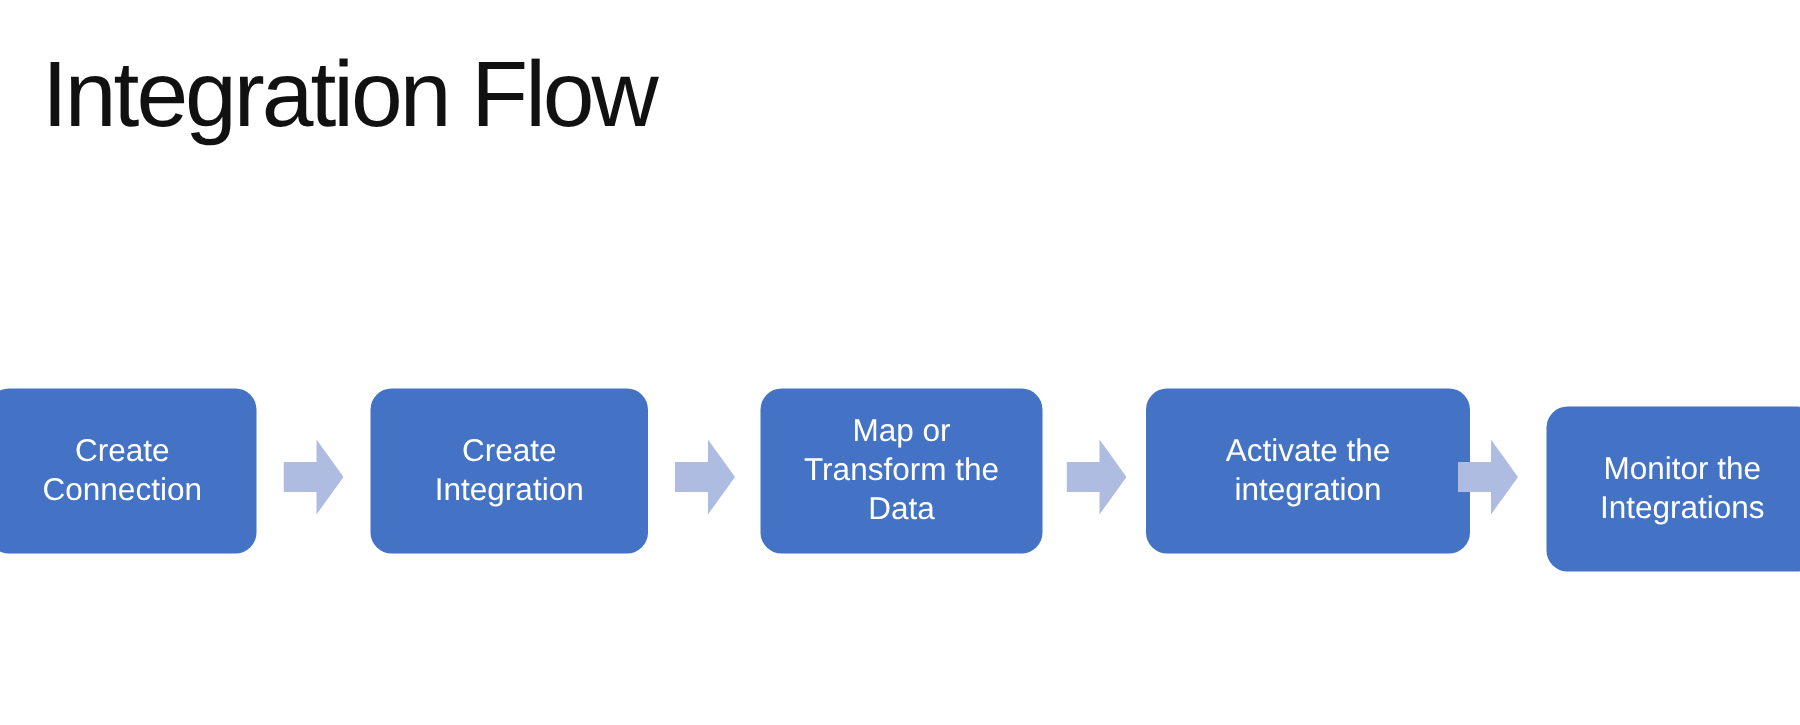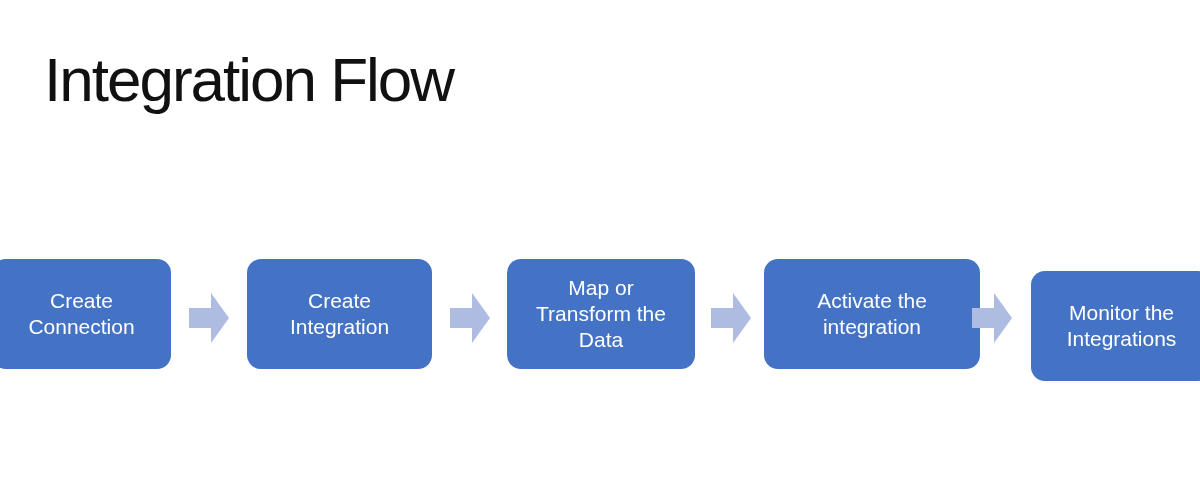--- a/index.html
+++ b/index.html
@@ -12,21 +12,21 @@
     width: 1200px;
     height: 483px;
     overflow: hidden;
     background: var(--background, #ffffff);
     font-family: "Liberation Sans", sans-serif;
   }
   .page-title {
     position: absolute;
     left: 28px;
     top: 28px;
-    margin: 16px;
+    margin: 0;
     font-size: 62px;
     font-weight: 300;
     letter-spacing: -2px;
     color: var(--title-text, #111111);
     white-space: nowrap;
   }
   .flow {
     position: absolute;
     top: 259px;
     left: 14px;

